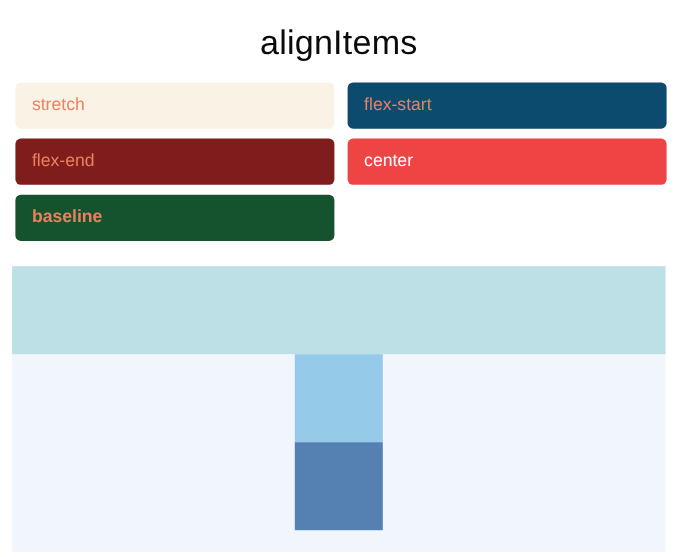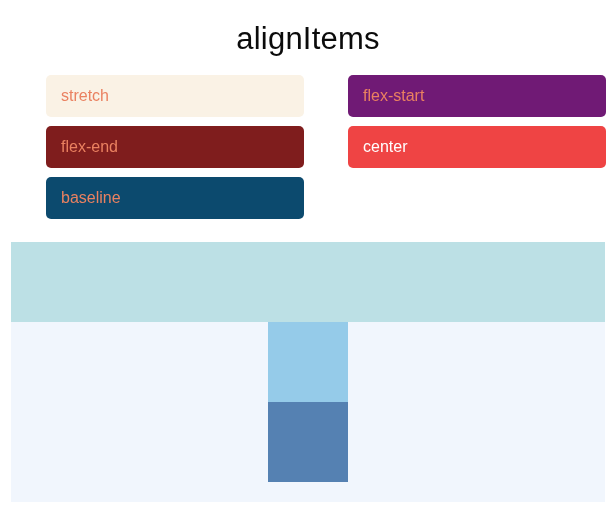--- a/index.html
+++ b/index.html
@@ -40,21 +40,20 @@
     color: #EA8160;
     font-family: "Liberation Sans", sans-serif;
     font-size: 16px;
     font-weight: 500;
     text-align: left;
     padding: 0 0 0 15px;
     display: flex;
     align-items: center;
     cursor: pointer;
     box-sizing: border-box;
-    margin-left: 32px;
   }
   .option-button.selected {
     background: #E87D58;
     color: #ffffff;
   }
   .preview-container {
     margin: 23px 11px 0 11px;
     height: 260px;
     background: #F1F6FD;
     display: flex;
@@ -71,23 +70,23 @@
     align-self: stretch;
   }
 </style>
 </head>
 <body>
 
 <h1 class="page-title">alignItems</h1>
 
 <div class="options-grid">
     <button class="option-button" style="background: rgb(250, 242, 229); color: rgb(234, 129, 96);">stretch</button>
-    <button class="option-button" style="background: #701a75; color: rgb(234, 129, 96);">flex-start</button>
+    <button class="option-button" style="background: #0c4a6e; color: rgb(234, 129, 96);">flex-start</button>
     <button class="option-button" style="background: #7f1d1d; color: rgb(234, 129, 96);">flex-end</button>
     <button class="option-button selected" style="background: #ef4444; color: rgb(255, 255, 255);">center</button>
-    <button class="option-button" style="background: #0c4a6e; color: rgb(234, 129, 96);">baseline</button>
+    <button class="option-button" style="background: #14532d; color: rgb(234, 129, 96); font-weight: bold;">baseline</button>
   </div>
 
 <div class="preview-container" style="background: rgb(241, 246, 253);">
     <div class="preview-box stretch-width" style="background: rgb(188, 224, 229);"></div>
     <div class="preview-box" style="background: rgb(149, 203, 233);"></div>
     <div class="preview-box" style="background: rgb(85, 129, 178);"></div>
   </div>
 
 </body></html>

